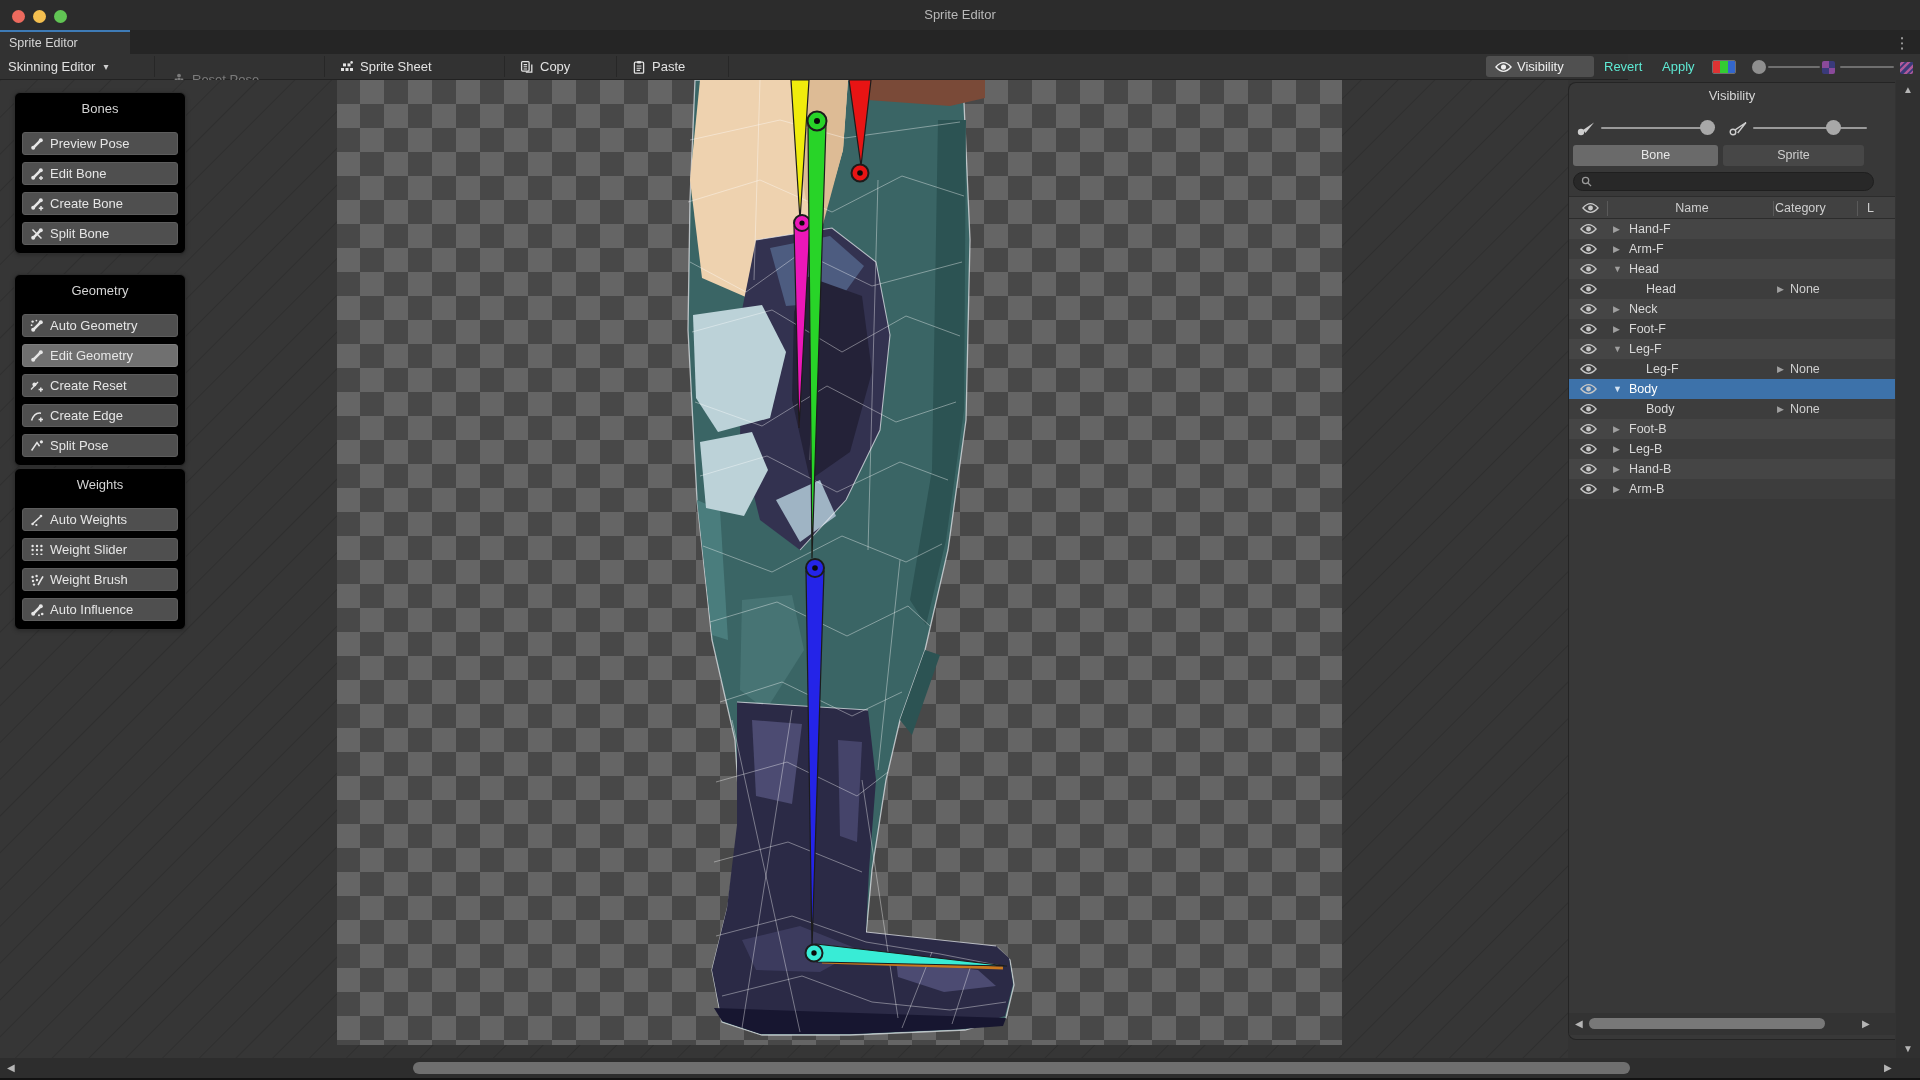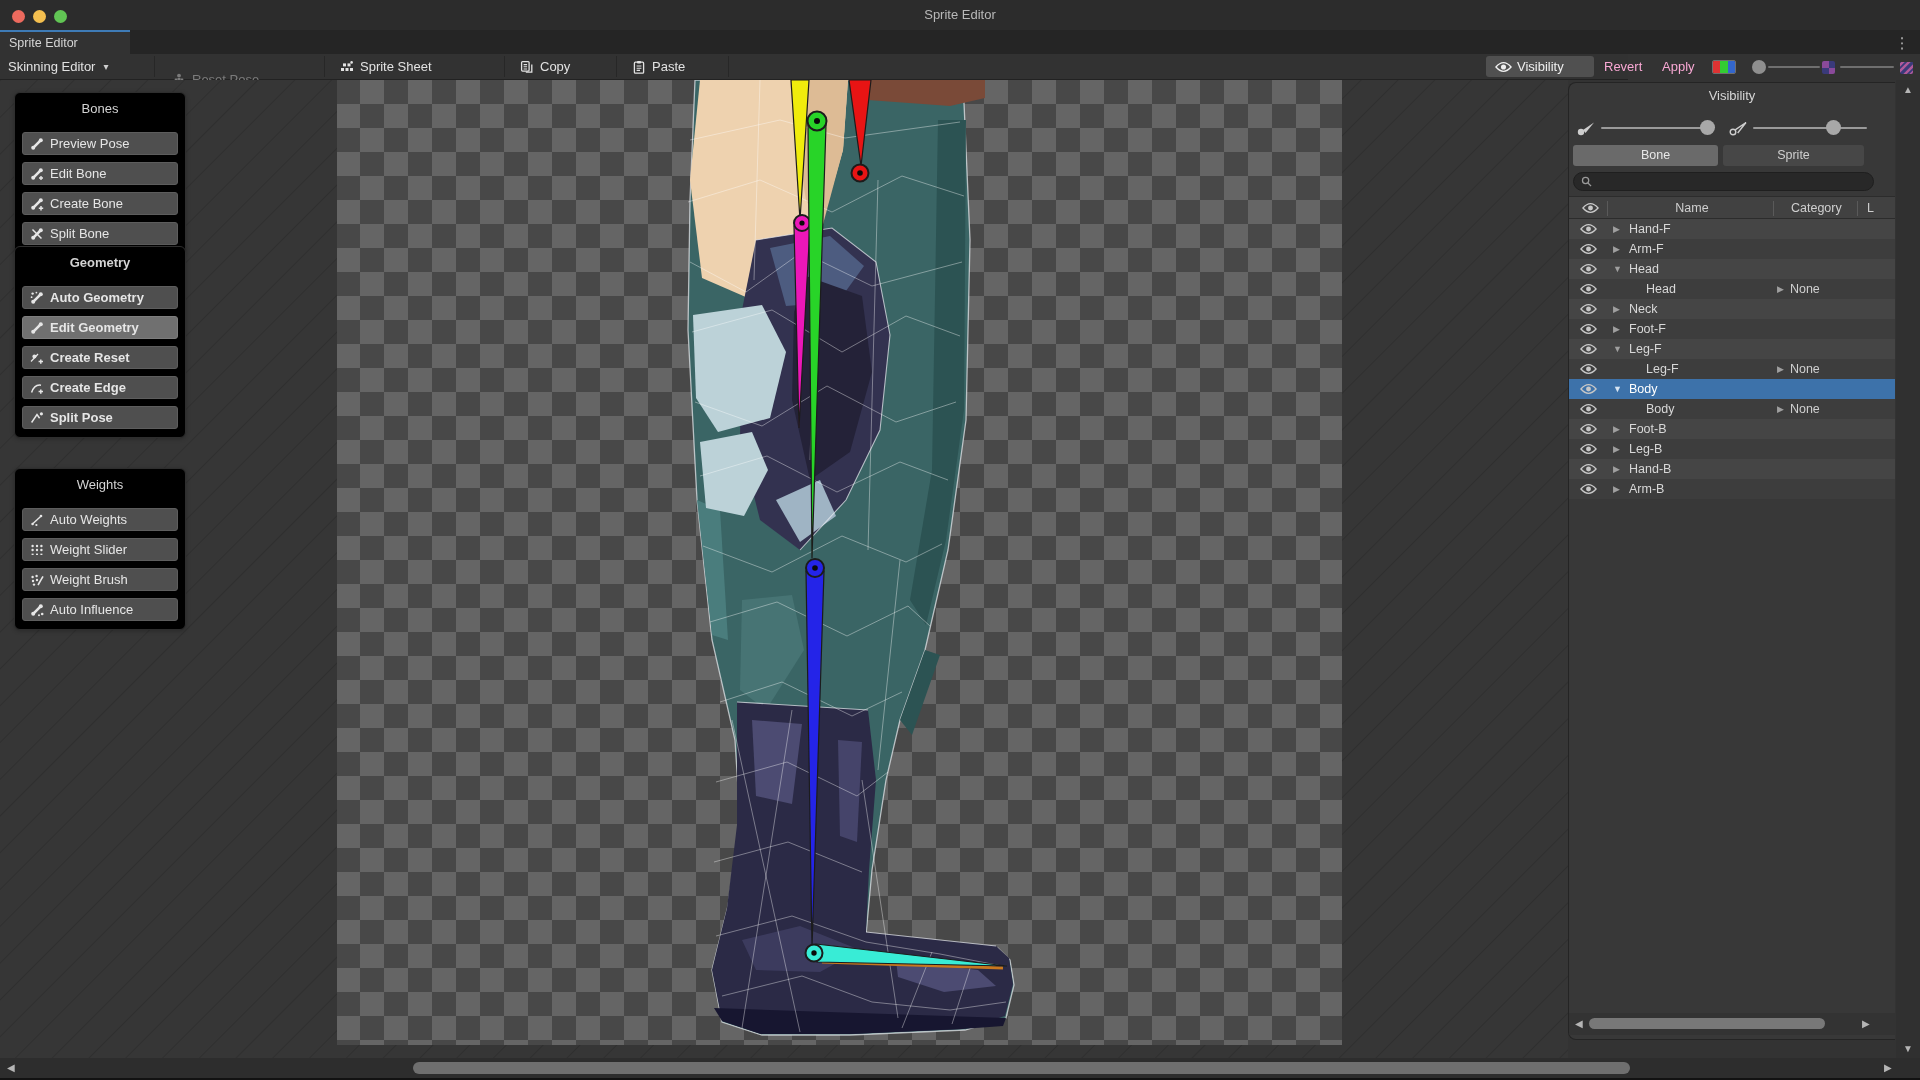--- a/index.html
+++ b/index.html
@@ -27,21 +27,21 @@
   .toolbar { position:absolute; left:0; top:54px; width:1628px; height:26px; background:#323232;
     border-bottom:1px solid #222; }
   .tb-item { position:absolute; top:0; height:25px; display:flex; align-items:center; gap:6px;
     color:#e2e2e2; font-size:13px; white-space:nowrap; }
   .tb-item.disabled { color:#7b7b7b; }
   .tb-sep { position:absolute; top:2px; height:21px; width:1px; background:#272727; }
   .caret { font-size:10px; color:#cfcfcf; margin-left:2px; }
   .tb-btn { position:absolute; top:2px; height:21px; display:flex; align-items:center; gap:5px;
     padding:0 9px; border-radius:3px; font-size:13px; color:#efefef; }
   .tb-btn.pressed { background:#505050; }
-  .tb-text-btn { position:absolute; top:2px; height:21px; line-height:21px; font-size:13px; color:#f9a8d4; }
+  .tb-text-btn { position:absolute; top:2px; height:21px; line-height:21px; font-size:13px; color:#5eead4; }
   .swatch { position:absolute; top:6px; width:24px; height:14px; border:1px solid #6e6e6e; border-radius:2px;
     display:flex; overflow:hidden; }
   .swatch i { flex:1; }
   .tb-slider-knob { position:absolute; width:14px; height:14px; border-radius:50%; background:#8f8f8f; top:6px; }
   .tb-track { position:absolute; top:12px; height:2px; background:#6f6f6f; border-radius:1px; }
   .mini-tex { position:absolute; top:7px; width:13px; height:13px; border-radius:2px; overflow:hidden; }
   .mini-tex .q { position:absolute; width:50%; height:50%; }
 
   
   .canvas { position:absolute; left:0; top:80px; width:1568px; height:978px; }
@@ -331,21 +331,21 @@
           <svg class="ic" viewBox="0 0 14 14">
             <circle cx="3.2" cy="10.8" r="2" fill="#e6e6e6"></circle>
             <circle cx="10.8" cy="3.2" r="2" fill="#e6e6e6"></circle>
             <rect x="2" y="5.7" width="10" height="2.6" rx="1.3" fill="#e6e6e6" transform="rotate(-45 7 7)"></rect>
             <path d="M2.5 2.5 L11.5 11.5" stroke="#e6e6e6" stroke-width="1.5"></path>
           </svg>
           <span>Split Bone</span>
         </div>
       </div>
   </div>
-  <div class="tool-panel" style="top:246px;font-weight:bold;">
+  <div class="tool-panel" style="top:274px;">
     <div class="tp-title">Geometry</div>
     <div>
         <div class="tool-btn">
           <svg class="ic" viewBox="0 0 14 14">
             <circle cx="3.2" cy="10.8" r="2" fill="#e6e6e6"></circle>
             <circle cx="10.8" cy="3.2" r="2" fill="#e6e6e6"></circle>
             <rect x="2" y="5.7" width="10" height="2.6" rx="1.3" fill="#e6e6e6" transform="rotate(-45 7 7)"></rect>
             <circle cx="2.6" cy="2.6" r="1.2" fill="#e6e6e6"></circle>
             <circle cx="6.4" cy="1.6" r="0.9" fill="#e6e6e6"></circle>
             <circle cx="1.6" cy="6.2" r="0.9" fill="#e6e6e6"></circle>
@@ -474,21 +474,21 @@
 
     <div class="vp-header">
       <span style="position:absolute; left:13px; top:5px;">
         <svg width="17" height="12" viewBox="0 0 18 12">
             <path d="M1 6 Q9 -3.2 17 6 Q9 15.2 1 6 Z" fill="none" stroke="#c8c8c8" stroke-width="1.4"></path>
             <circle cx="9" cy="6" r="2.6" fill="#c8c8c8"></circle>
           </svg></span>
       <span class="hsep" style="left:38px;"></span>
       <span style="position:absolute; left:44px; width:158px; text-align:center; top:4px;">Name</span>
       <span class="hsep" style="left:204px;"></span>
-      <span style="position:absolute; left:222px; top:4px;">Category</span>
+      <span style="position:absolute; left:206px; top:4px;">Category</span>
       <span class="hsep" style="left:288px;"></span>
       <span style="position:absolute; left:298px; top:4px;">L</span>
     </div>
 
     <div class="vp-rows">
         <div class="vrow even">
           <span class="eye">
             <svg width="17" height="12" viewBox="0 0 18 12">
               <path d="M1 6 Q9 -3.2 17 6 Q9 15.2 1 6 Z" fill="none" stroke="#c8c8c8" stroke-width="1.4"></path>
               <circle cx="9" cy="6" r="2.6" fill="#c8c8c8"></circle>

